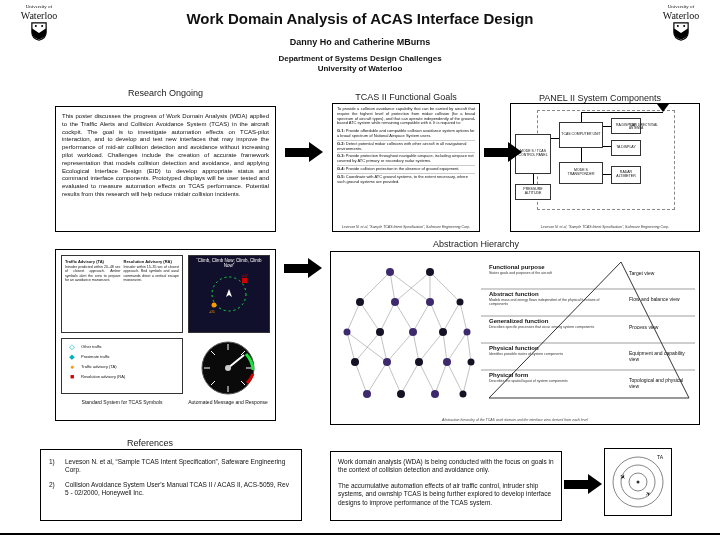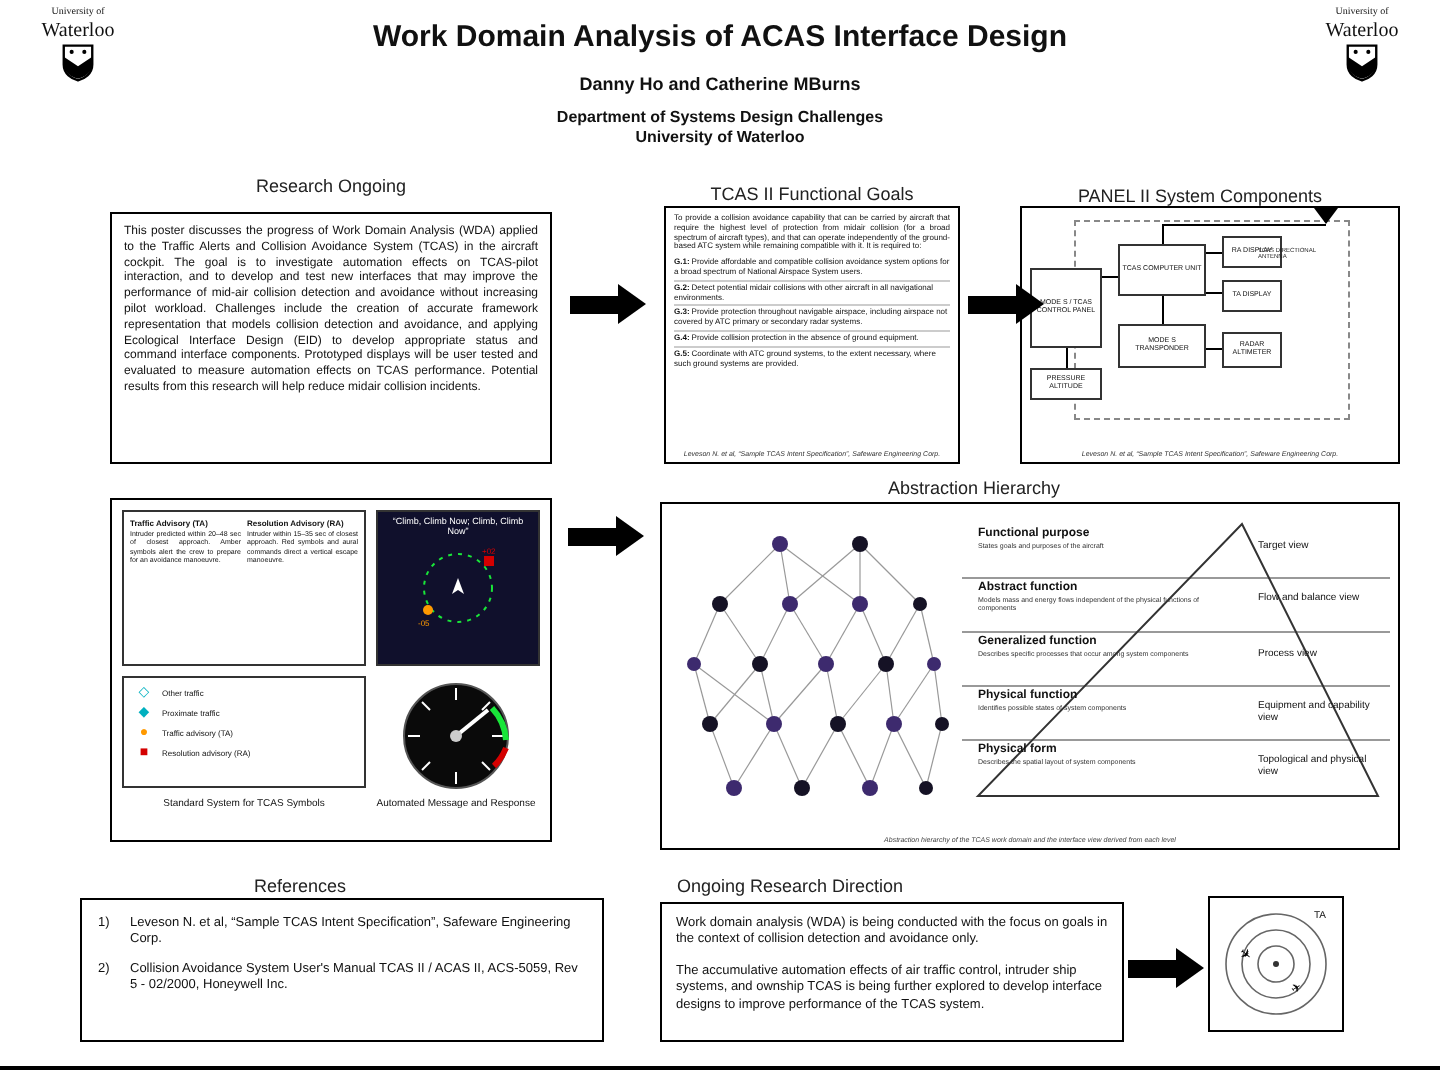--- a/index.html
+++ b/index.html
@@ -18,21 +18,21 @@
            font-size:9px;font-weight:bold;}
   .affil{position:absolute;left:200px;top:54px;width:320px;text-align:center;
          font-size:8px;font-weight:bold;line-height:1.25;}
 
   
   .sec-head{position:absolute;font-size:9px;color:#222;text-align:center;}
   #h-summary{left:55px;top:88px;width:221px;}
   #h-goals{left:332px;top:92px;width:148px;}
   #h-components{left:500px;top:93px;width:200px;}
   #h-current{left:55px;top:236px;width:221px;}
-  #h-ah{left:322px;top:239px;width:330px;}
+  #h-ah{left:311px;top:239px;width:330px;}
   #h-references{left:40px;top:438px;width:220px;}
   #h-ongoing{left:300px;top:438px;width:190px;}
 
   
   .box{position:absolute;border:1px solid #000;background:#fff;box-sizing:border-box;}
 
   
   #box-summary{left:55px;top:106px;width:221px;height:126px;padding:6px;}
   #box-summary .body{font-size:6px;line-height:1.3;text-align:justify;}
 
@@ -147,21 +147,20 @@
   <div class="affil">
     <div>Department of Systems Design Challenges</div>
     <div>University of Waterloo</div>
   </div>
 
   <div class="sec-head" id="h-summary">Research Ongoing</div>
   <div class="sec-head" id="h-goals">TCAS II Functional Goals</div>
   <div class="sec-head" id="h-components">PANEL II System Components</div>
   <div class="sec-head" id="h-ah">Abstraction Hierarchy</div>
   <div class="sec-head" id="h-references">References</div>
-  <div class="sec-head" id="h-ongoing">Ongoing Research Direction</div>
 
   <div class="box" id="box-summary">
     <div class="body">This poster discusses the progress of Work Domain Analysis (WDA) applied to the Traffic Alerts and Collision Avoidance System (TCAS) in the aircraft cockpit. The goal is to investigate automation effects on TCAS-pilot interaction, and to develop and test new interfaces that may improve the performance of mid-air collision detection and avoidance without increasing pilot workload. Challenges include the creation of accurate framework representation that models collision detection and avoidance, and applying Ecological Interface Design (EID) to develop appropriate status and command interface components. Prototyped displays will be user tested and evaluated to measure automation effects on TCAS performance. Potential results from this research will help reduce midair collision incidents.</div>
   </div>
 
   <div class="box" id="box-goals">
     <div class="intro">To provide a collision avoidance capability that can be carried by aircraft that require the highest level of protection from midair collision (for a broad spectrum of aircraft types), and that can operate independently of the ground-based ATC system while remaining compatible with it. It is required to:</div>
     <div class="goal" style="border-top:none;">
       <span class="goal-id">G.1:</span><span>Provide affordable and compatible collision avoidance system options for a broad spectrum of National Airspace System users.</span>
     </div>

